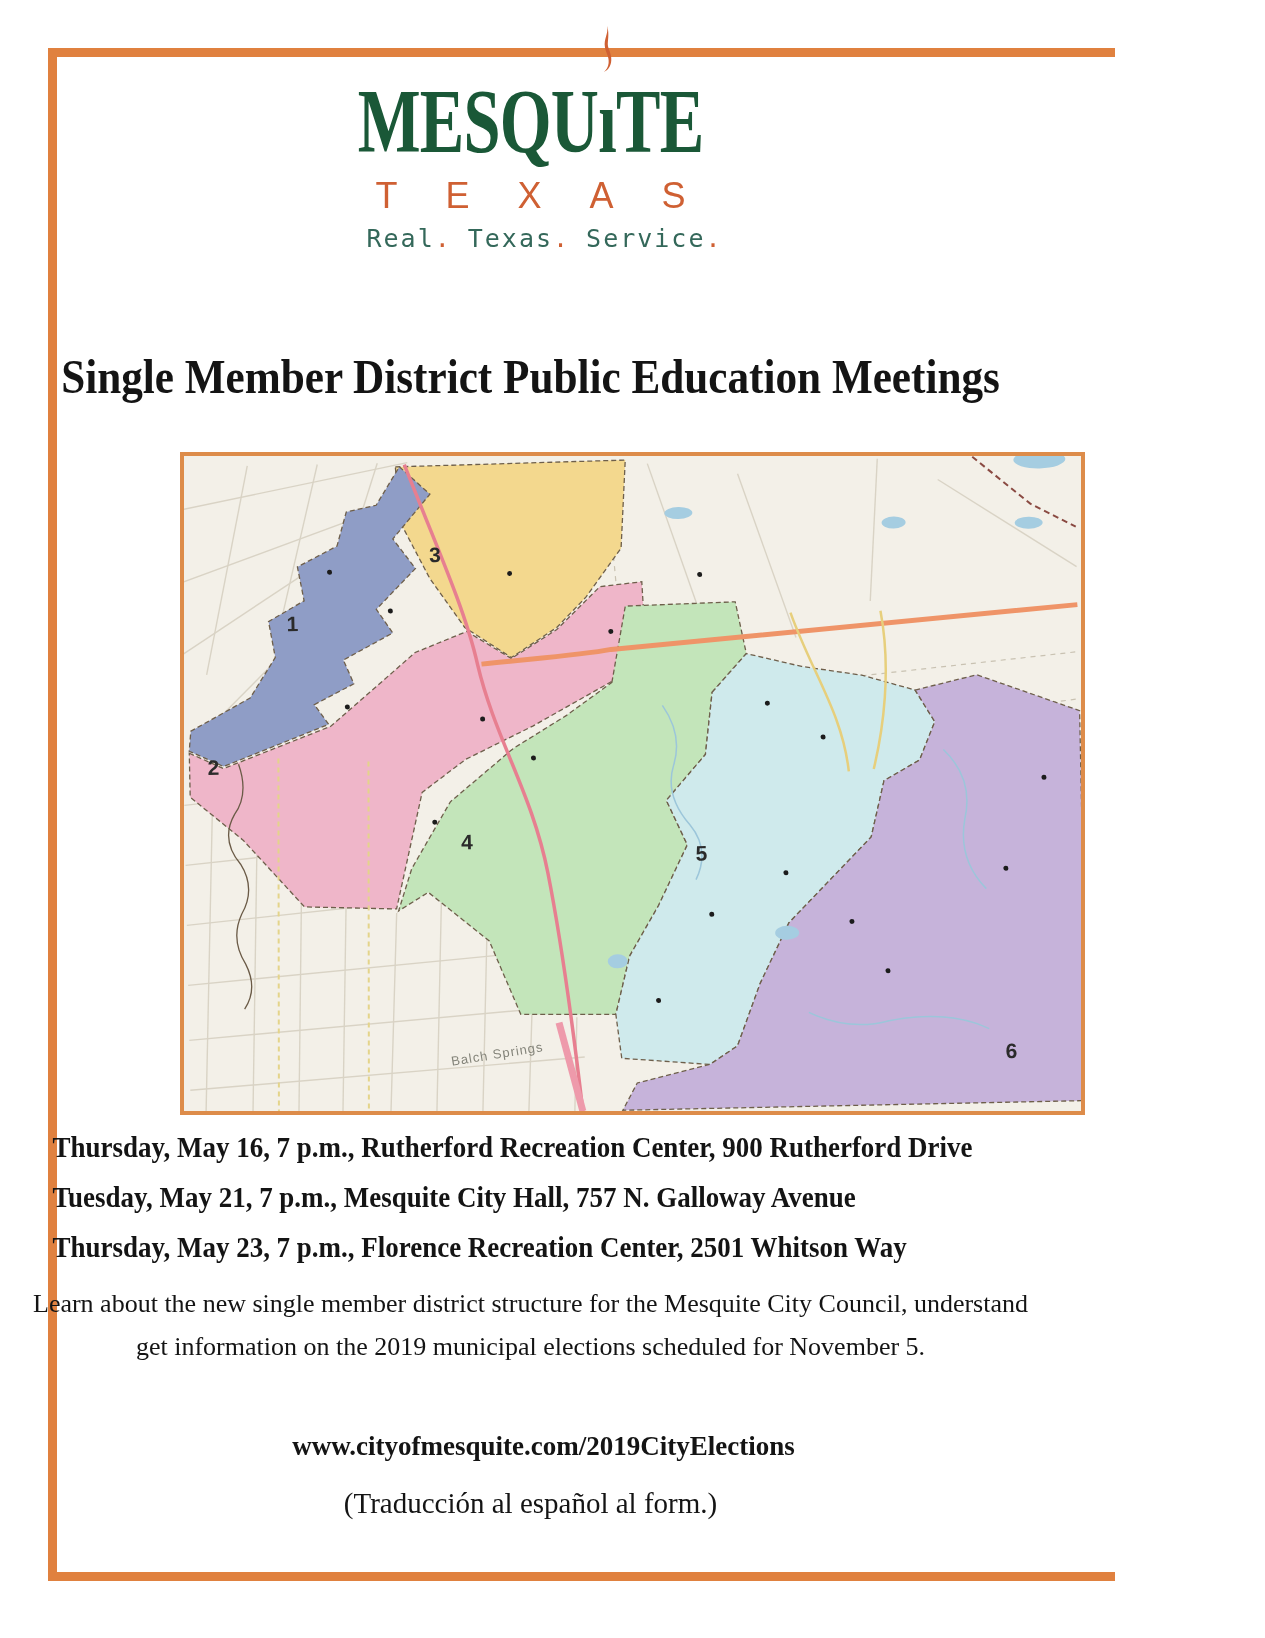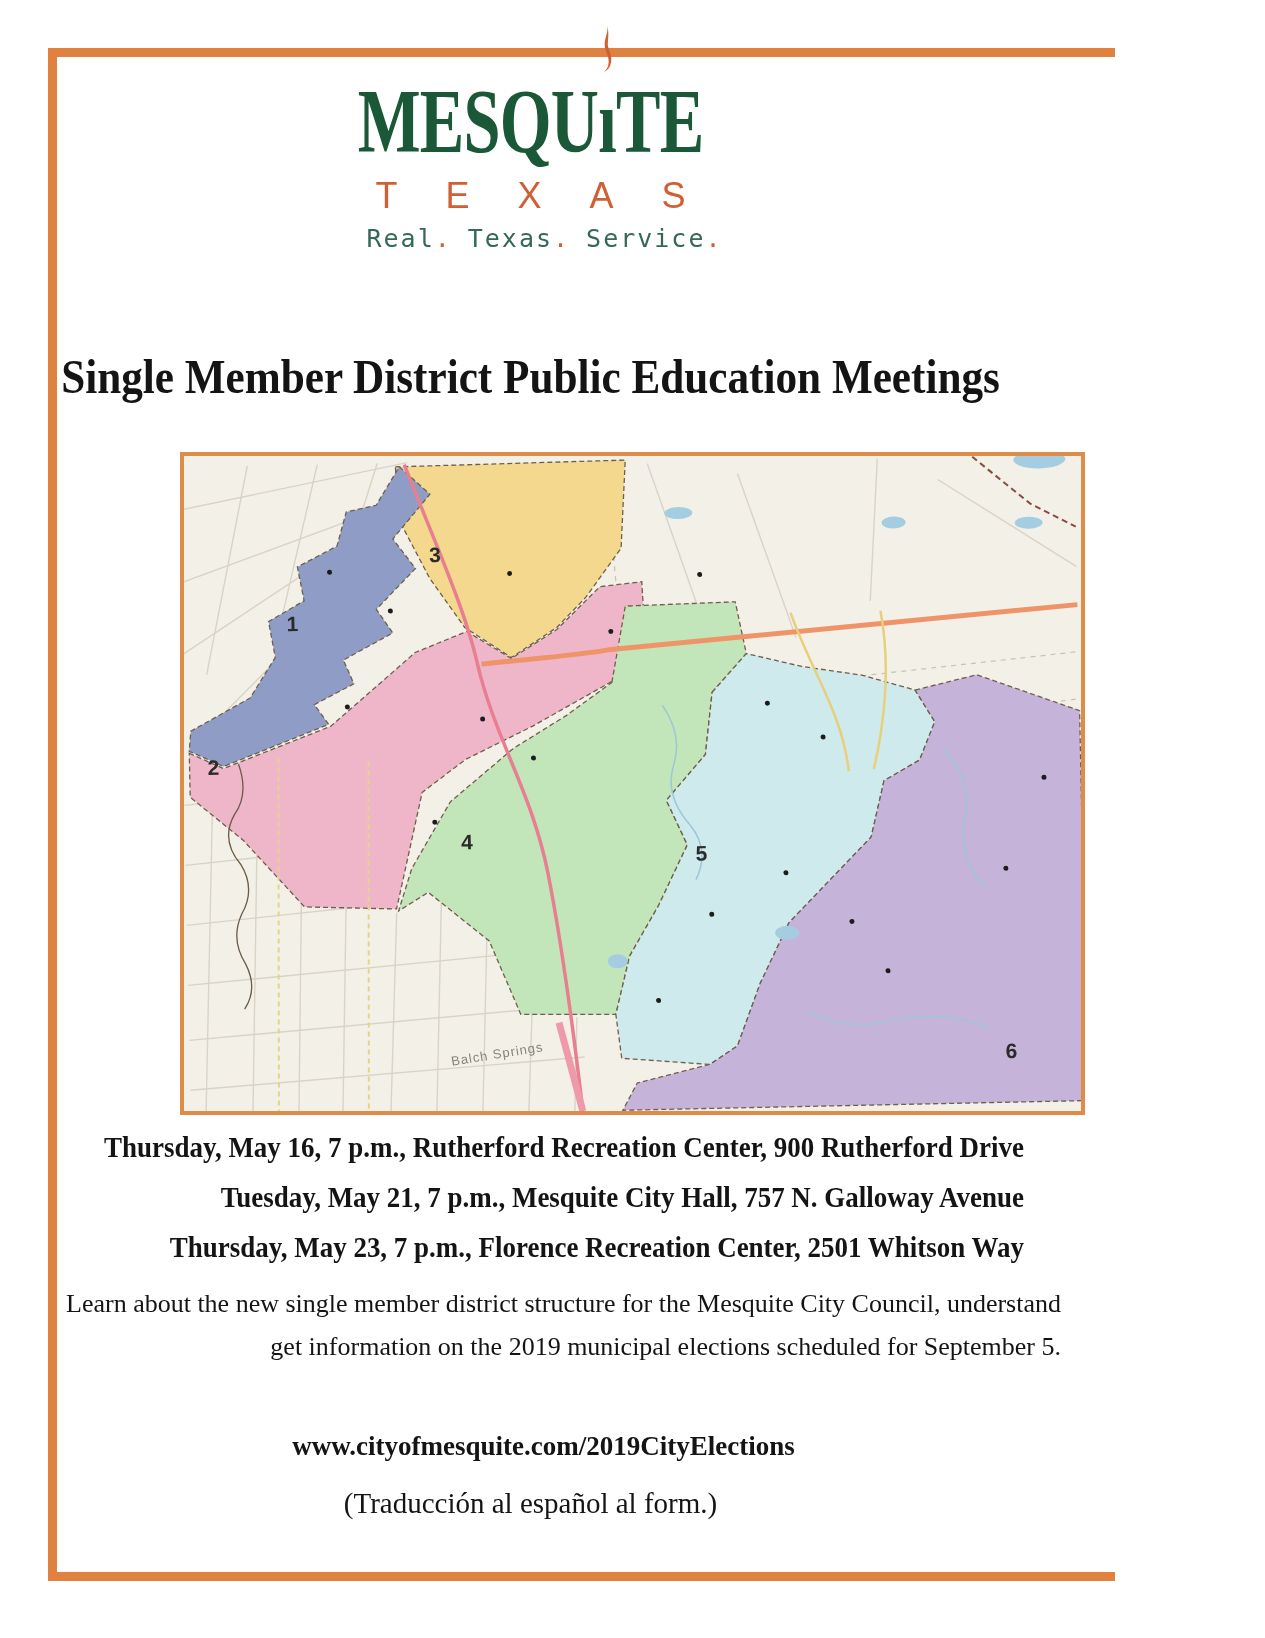--- a/index.html
+++ b/index.html
@@ -24,25 +24,25 @@
   .title{position:absolute;top:348px;left:0;right:54px;text-align:center;
          font-weight:bold;font-size:48px;line-height:1.2;transform:scaleX(0.90);
          transform-origin:50% 50%;}
   
   .map{position:absolute;left:180px;top:452px;width:897px;height:655px;
        border:4px solid #dd8c4a;box-sizing:content-box;background:#f3f0e8;}
   .map svg{display:block;}
   .dist-label{font-family:"Liberation Sans",sans-serif;font-weight:bold;font-size:21px;fill:#2b2b2b;}
   .city-label{font-family:"Liberation Sans",sans-serif;font-size:13px;fill:#84847a;letter-spacing:1px;}
   
-  .meetings{position:absolute;top:1122px;left:0;right:54px;text-align:right;}
+  .meetings{position:absolute;top:1122px;left:16px;right:54px;text-align:left;}
   .meeting-line{font-weight:bold;font-size:29px;line-height:50px;transform:scaleX(0.93);
                 transform-origin:50% 50%;}
   .para{position:absolute;top:1282px;left:0;right:54px;text-align:center;}
-  .para-line{font-size:26px;line-height:43px;text-align:right;}
+  .para-line{font-size:26px;line-height:43px;}
   .url-line{position:absolute;top:1424px;left:12px;right:54px;text-align:center;
             font-weight:bold;font-size:27px;line-height:44px;padding-left:14px;}
   .trans-line{position:absolute;top:1478px;left:0;right:54px;text-align:center;
               font-size:29px;line-height:50px;}
 </style>
 </head>
 <body>
 
 <div class="page">
   <div class="frame"></div>
@@ -162,19 +162,19 @@
   </div>
 
   <div class="meetings">
     <div class="meeting-line">Thursday, May 16, 7 p.m., Rutherford Recreation Center, 900 Rutherford Drive</div>
     <div class="meeting-line">Tuesday, May 21, 7 p.m., Mesquite City Hall, 757 N. Galloway Avenue</div>
     <div class="meeting-line">Thursday, May 23, 7 p.m., Florence Recreation Center, 2501 Whitson Way</div>
   </div>
 
   <div class="para">
     <div class="para-line">Learn about the new single member district structure for the Mesquite City Council, understand</div>
-    <div class="para-line">get information on the 2019 municipal elections scheduled for September 5.</div>
+    <div class="para-line">get information on the 2019 municipal elections scheduled for November 5.</div>
   </div>
 
   <div class="url-line">www.cityofmesquite.com/2019CityElections</div>
 
   <div class="trans-line">(Traducción al español al form.)</div>
 </div>
 
 </body></html>

